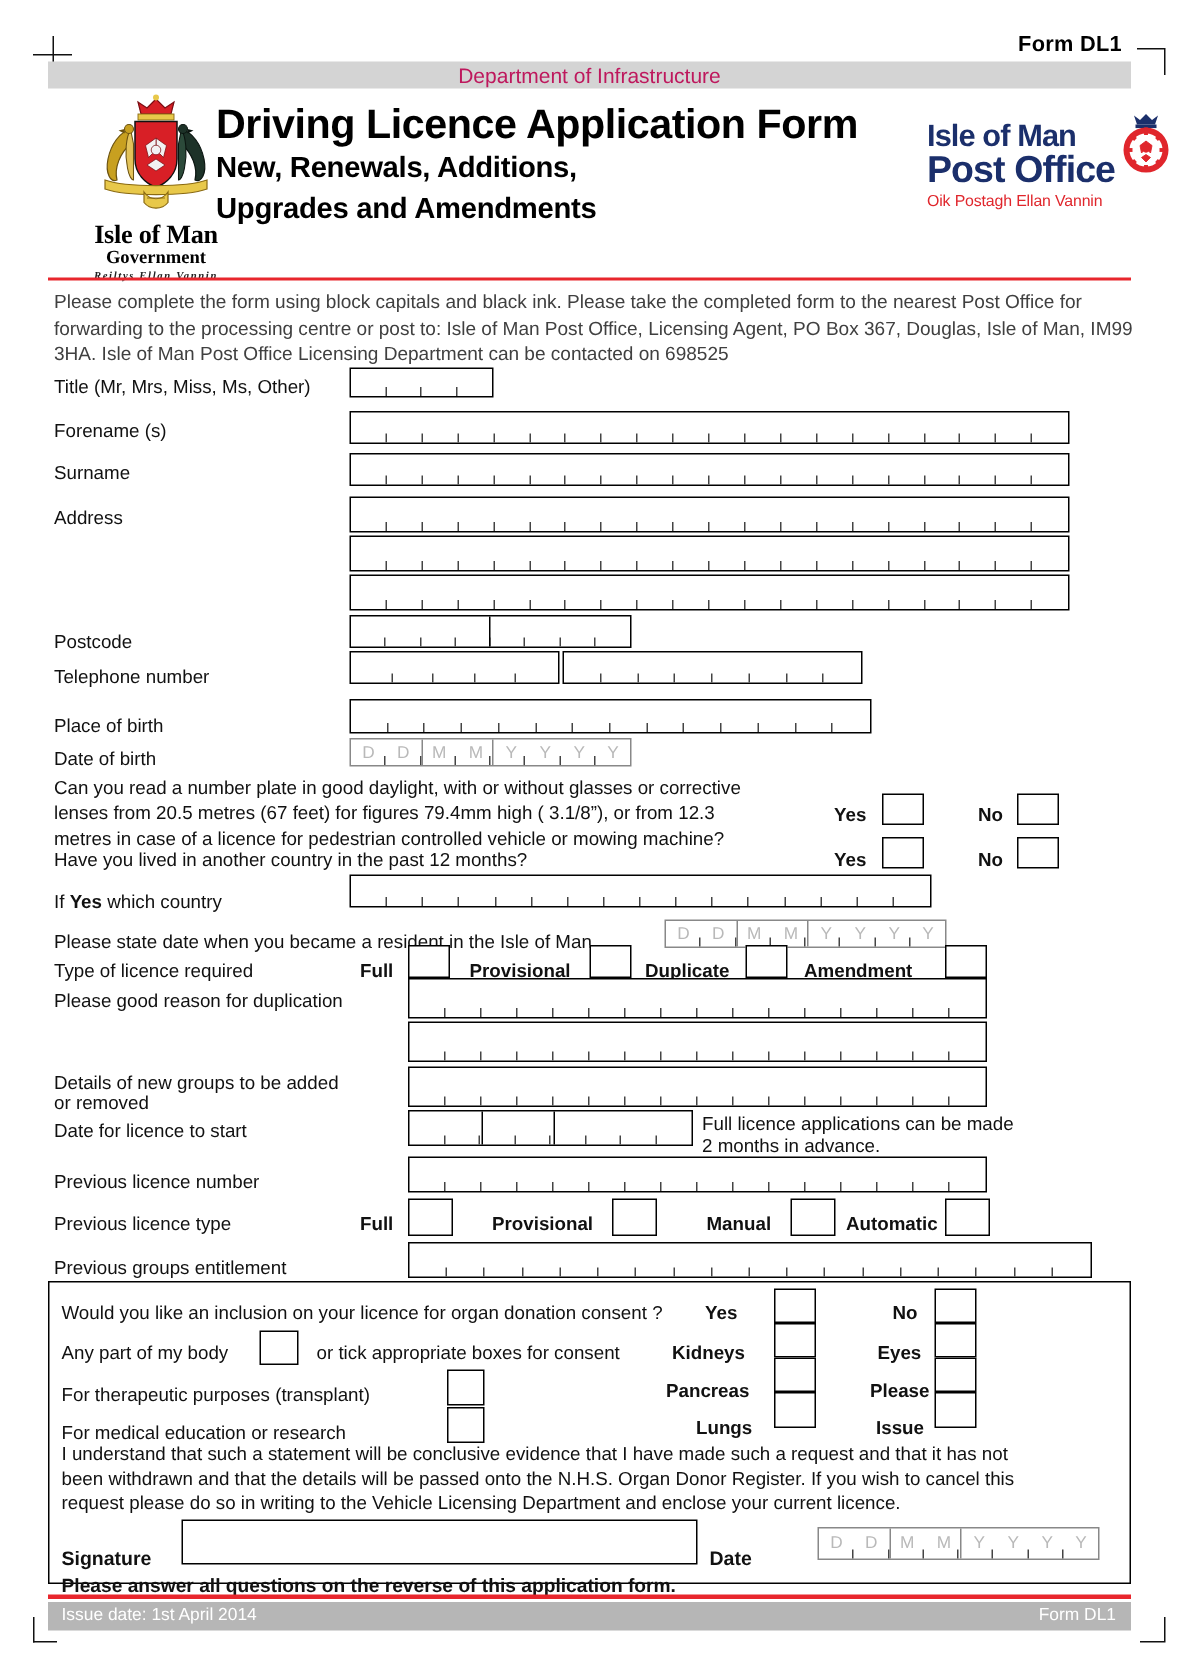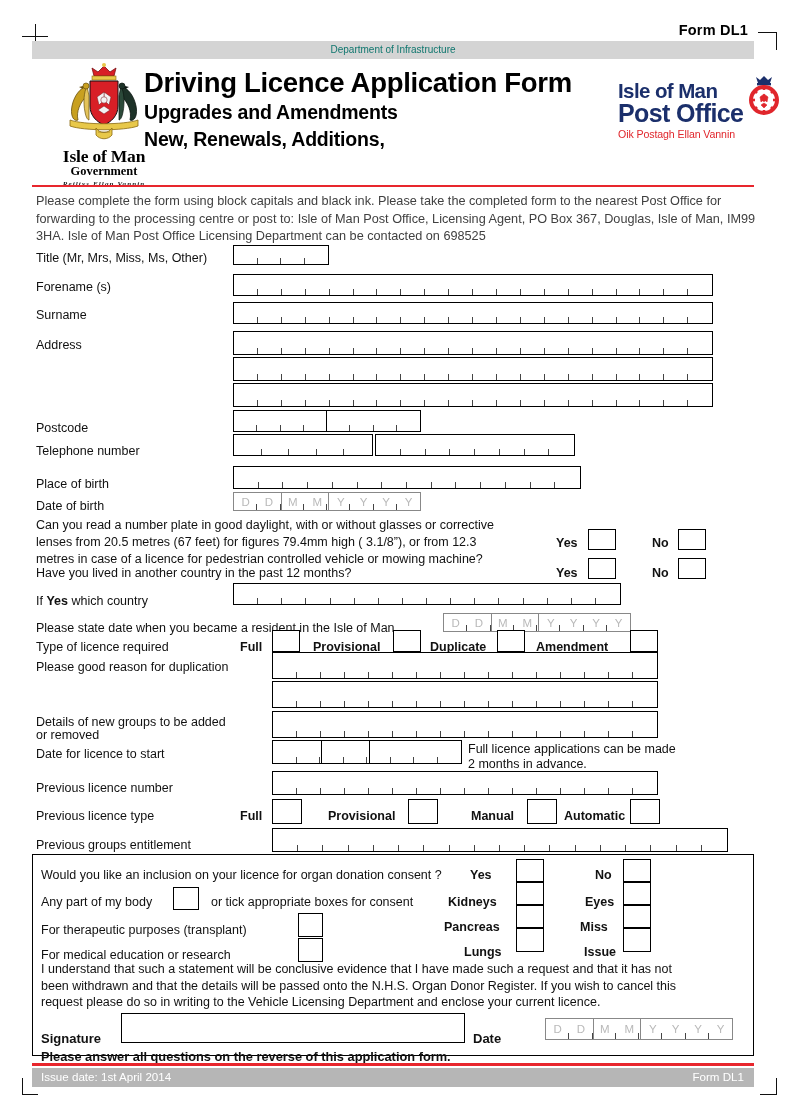--- a/index.html
+++ b/index.html
@@ -19,21 +19,21 @@
   .cm-tr{left:758px;top:32px;width:18px;height:1px;background:#111;}
   .cm-tr2{left:776px;top:32px;width:1px;height:18px;background:#111;}
   .cm-bl{left:22px;top:1094px;width:16px;height:1px;background:#111;}
   .cm-bl2{left:22px;top:1078px;width:1px;height:17px;background:#111;}
   .cm-br{left:760px;top:1094px;width:16px;height:1px;background:#111;}
   .cm-br2{left:776px;top:1078px;width:1px;height:17px;background:#111;}
 
   .formcode{position:absolute;right:40px;top:22px;font-size:14.5px;font-weight:bold;letter-spacing:.2px;}
 
   .deptbar{position:absolute;left:32px;top:41px;width:722px;height:18px;background:#d4d4d4;}
-  .deptbar span{display:block;text-align:center;font-size:10px;line-height:18px;color:#0f766e;}
+  .deptbar span{display:block;text-align:center;font-size:14px;line-height:18px;color:#be185d;}
 
   
   .header{position:absolute;left:32px;top:62px;width:724px;height:122px;}
   .iom-logo{position:absolute;left:8px;top:0px;width:128px;text-align:center;}
   .crest{width:100px;height:84px;margin:0 auto;display:block;}
   .iom-name{font-family:"Liberation Serif", serif;font-weight:bold;font-size:17.5px;line-height:18px;margin-top:1px;letter-spacing:-.2px;}
   .iom-gov{font-family:"Liberation Serif", serif;font-weight:bold;font-size:12.4px;line-height:13px;}
   .iom-manx{font-family:"Liberation Serif", serif;font-style:italic;font-weight:bold;font-size:7.1px;letter-spacing:1.1px;margin-top:2px;color:#222;}
 
   .title-block{position:absolute;left:112px;top:4px;width:472px;text-align:left;}
@@ -135,22 +135,22 @@
         <path d="M42 66 C46 72 54 72 58 66 L58 73 C54 78 46 78 42 73 Z" fill="#e8c84a" stroke="#8a6a12" stroke-width="0.8"></path>
         <path d="M44 70 h12" stroke="#8a6a12" stroke-width="0.6" fill="none"></path>
       </svg>
       <div class="iom-name">Isle of Man</div>
       <div class="iom-gov">Government</div>
       <div class="iom-manx">Reiltys Ellan Vannin</div>
     </div>
 
     <div class="title-block">
       <div class="t1">Driving Licence Application Form</div>
+      <div class="t2">New, Renewals, Additions,</div>
       <div class="t2">Upgrades and Amendments</div>
-      <div class="t2">New, Renewals, Additions,</div>
     </div>
 
     <div class="po-logo">
       <div class="po-row">
         <div>
           <div class="po-text po-l1">Isle of Man</div>
           <div class="po-text po-l2">Post Office</div>
         </div>
         <svg class="po-mark" width="36" height="44" viewBox="0 0 36 44">
           <path d="M18 2 L14 6 L10 3 L12 9 L24 9 L26 3 L22 6 Z" fill="#1b2f6b"></path>
@@ -638,21 +638,21 @@
     <div class="cbox" style="left:483px;top:27px;width:28px;height:23px;"></div>
     <div class="lbl b" style="left:411px;top:65px;">Pancreas</div>
     <div class="cbox" style="left:483px;top:50px;width:28px;height:23px;"></div>
     <div class="lbl b" style="left:431px;top:90px;">Lungs</div>
     <div class="cbox" style="left:483px;top:73px;width:28px;height:24px;"></div>
 
     <div class="lbl b" style="left:562px;top:13px;">No</div>
     <div class="cbox" style="left:590px;top:4px;width:28px;height:23px;"></div>
     <div class="lbl b" style="left:552px;top:40px;">Eyes</div>
     <div class="cbox" style="left:590px;top:27px;width:28px;height:23px;"></div>
-    <div class="lbl b" style="left:547px;top:65px;">Miss</div>
+    <div class="lbl b" style="left:547px;top:65px;">Please</div>
     <div class="cbox" style="left:590px;top:50px;width:28px;height:23px;"></div>
     <div class="lbl b" style="left:551px;top:90px;">Issue</div>
     <div class="cbox" style="left:590px;top:73px;width:28px;height:24px;"></div>
 
     <div class="lbl" style="left:8px;top:106px;width:706px;line-height:16.5px;">
       <div>I understand that such a statement will be conclusive evidence that I have made such a request and that it has not</div>
       <div>been withdrawn and that the details will be passed onto the N.H.S. Organ Donor Register. If you wish to cancel this</div>
       <div>request please do so in writing to the Vehicle Licensing Department and enclose your current licence.</div>
     </div>
 

